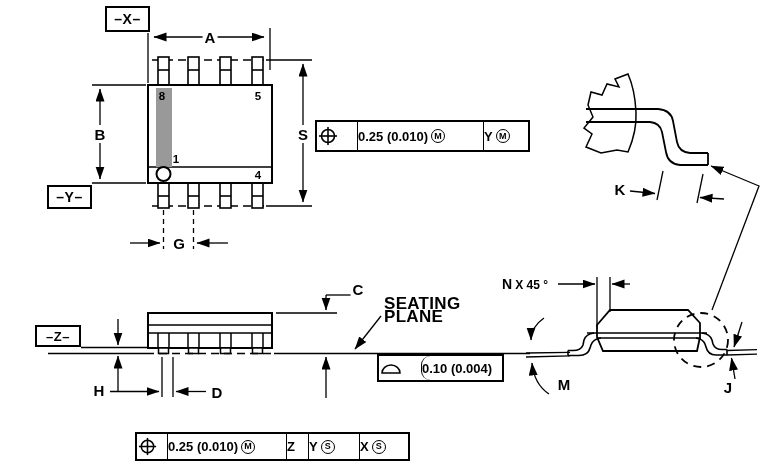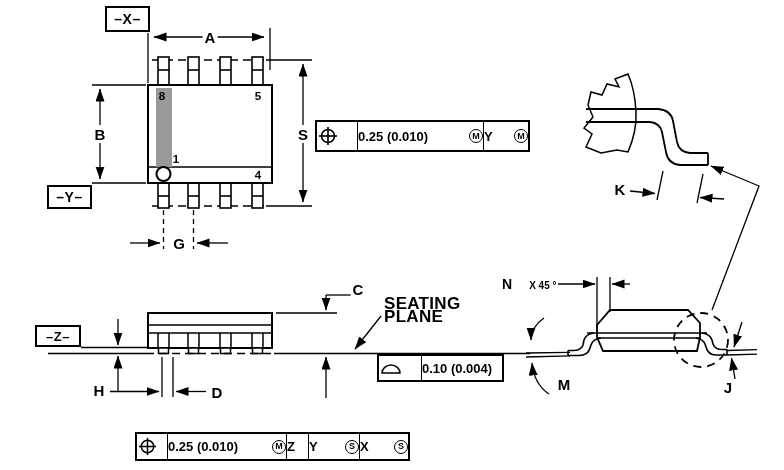--- a/index.html
+++ b/index.html
@@ -6,31 +6,31 @@
   .canvas{position:relative;width:784px;height:470px;background:#ffffff;overflow:hidden;
           font-family:"Liberation Sans",sans-serif;color:#000;}
   .canvas svg.art{position:absolute;left:0;top:0;}
   .dlab{position:absolute;transform:translate(-50%,-50%);font-weight:bold;font-size:15px;
         line-height:1;background:#fff;padding:0 2px;white-space:nowrap;}
   .plab{position:absolute;transform:translate(-50%,-50%);font-weight:bold;font-size:11.5px;line-height:1;}
   .datum{position:absolute;box-sizing:border-box;border:2px solid #000;background:#fff;
          display:flex;align-items:center;justify-content:center;font-weight:bold;
          font-size:14px;letter-spacing:0.5px;line-height:1;}
   .fcf{position:absolute;display:flex;box-sizing:border-box;border:2px solid #000;background:#fff;}
-  .fcf .c{display:flex;align-items:center;justify-content:space-between;box-sizing:border-box;
+  .fcf .c{display:flex;align-items:center;justify-content:flex-start;box-sizing:border-box;
           border-left:1.6px solid #000;font-weight:bold;font-size:13px;white-space:nowrap;line-height:1;}
   .fcf .c:first-child{border-left:none;}
   .circ{display:inline-flex;align-items:center;justify-content:center;width:14px;height:14px;
         box-sizing:border-box;border:1.5px solid #000;border-radius:50%;font-size:9px;
         font-weight:bold;margin-left:3px;line-height:1;}
   .seating{position:absolute;font-weight:bold;font-size:17px;line-height:13px;letter-spacing:0.3px;}
   .seating span{display:block;}
   .nlab{position:absolute;display:flex;align-items:baseline;white-space:nowrap;}
   .nlab .n-big{font-weight:bold;font-size:14px;line-height:1;}
-  .nlab .n-small{font-weight:bold;font-size:10px;line-height:1;margin-left:17px;}
+  .nlab .n-small{font-weight:bold;font-size:12px;line-height:1;margin-left:3px;}
 </style>
 </head>
 <body>
 
 <div class="canvas">
 
   <svg class="art" width="784" height="470" viewBox="0 0 784 470">
     <defs>
       <marker id="ar" markerUnits="userSpaceOnUse" markerWidth="14" markerHeight="10" refX="12.5" refY="4.5" orient="auto">
         <path d="M0,0 L13,4.5 L0,9 Z" fill="#000"></path>
@@ -260,21 +260,21 @@
       <span class="circ">M</span>
     </div>
   </div>
 
   <div class="fcf" style="left:377px;top:354px;width:127px;height:28px;">
     <div class="c" style="width:42px;">
       <svg width="24" height="14" viewBox="0 0 24 14">
         <path d="M3,12 A9,8 0 0 1 21,12 Z" fill="none" stroke="#000" stroke-width="1.5"></path>
       </svg>
     </div>
-    <div class="c" style="flex:1;">
+    <div class="c" style="flex:1;border-radius:9px;">
       <span>0.10 (0.004)</span>
     </div>
   </div>
 
   <div class="fcf" style="left:135px;top:432px;width:275px;height:29px;">
     <div class="c" style="width:30px;">
       <svg width="21" height="21" viewBox="0 0 22 22">
         <circle cx="11" cy="11" r="6.5" fill="none" stroke="#000" stroke-width="1.6"></circle>
         <line x1="11" y1="2" x2="11" y2="20" stroke="#000" stroke-width="1.6"></line>
         <line x1="2" y1="11" x2="20" y2="11" stroke="#000" stroke-width="1.6"></line>

